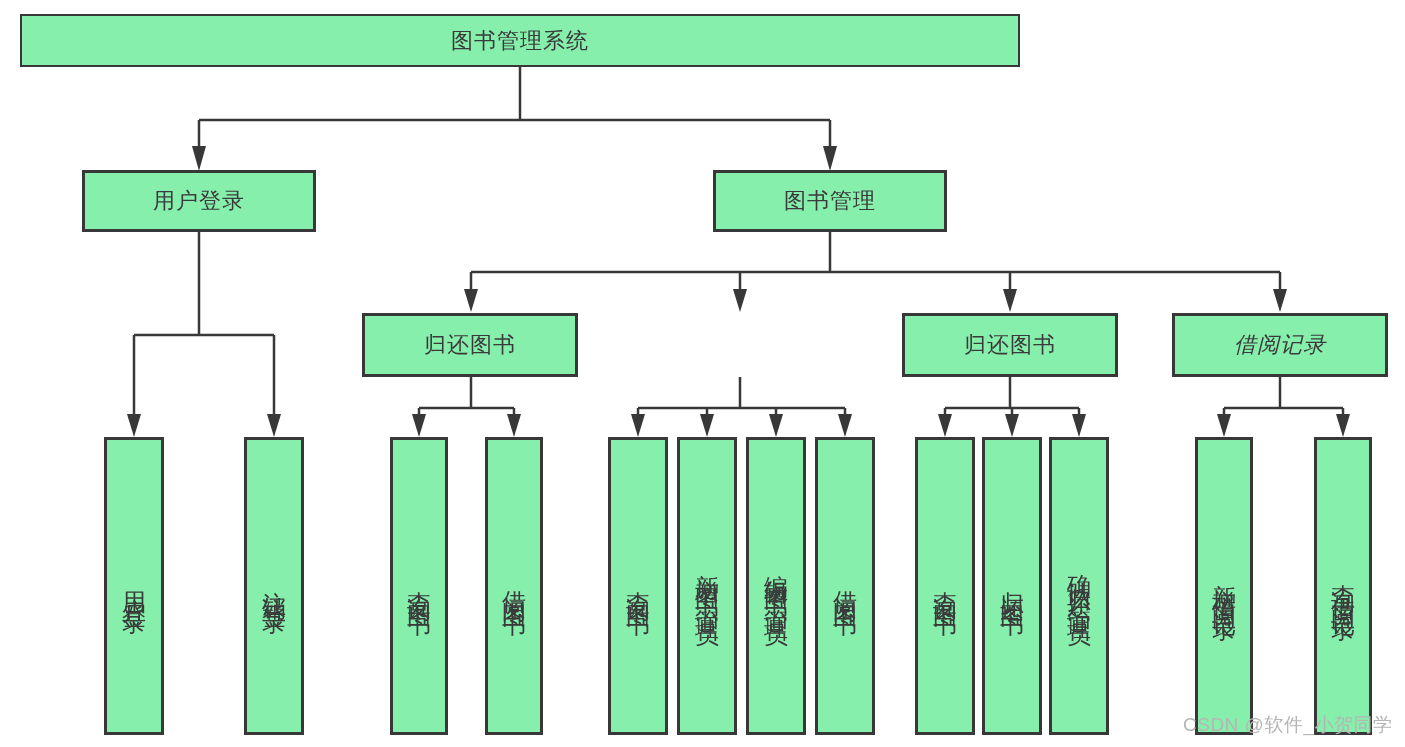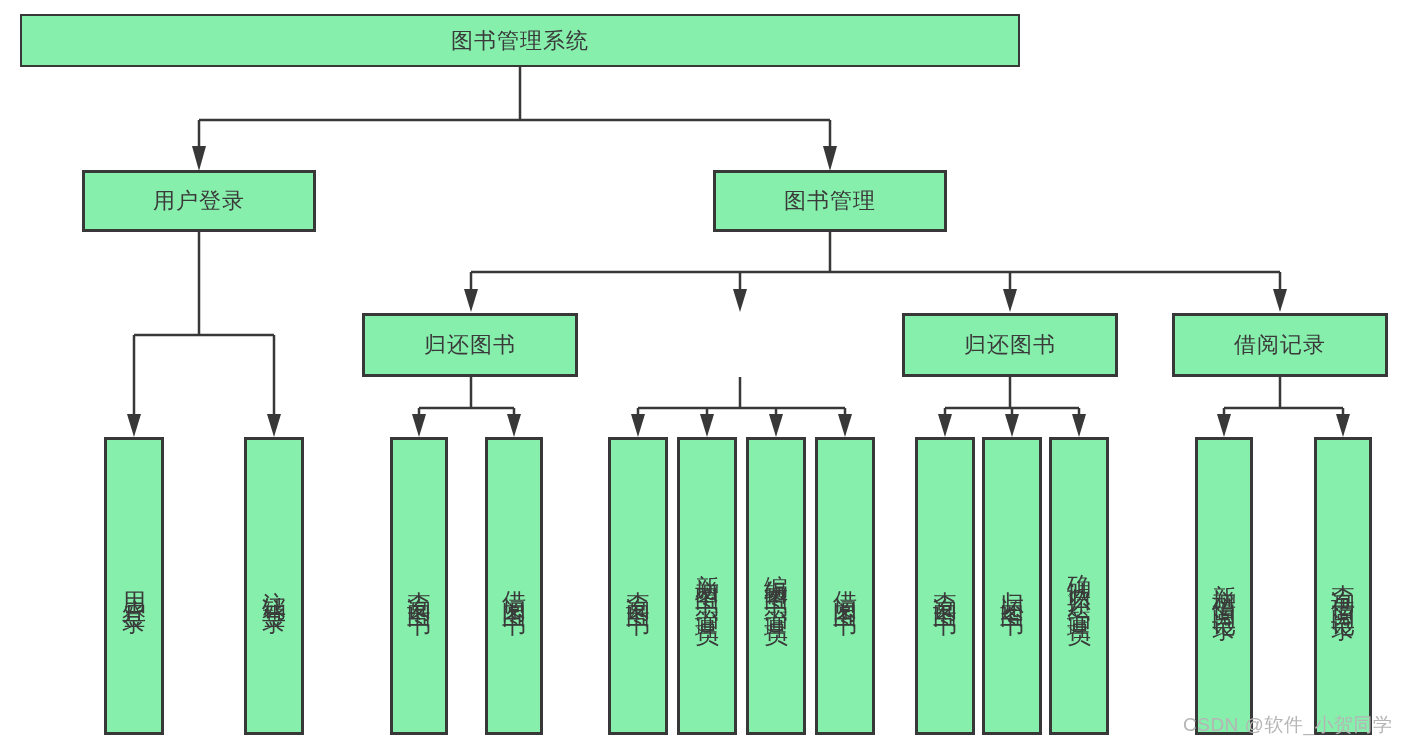--- a/index.html
+++ b/index.html
@@ -118,21 +118,21 @@
   <div class="node" style="left:713px; top:170px; width:234px; height:62px;">
     <span class="lbl">图书管理</span>
   </div>
 
   <div class="node" style="left:362px; top:313px; width:216px; height:64px;">
     <span class="lbl">归还图书</span>
   </div>
   <div class="node" style="left:902px; top:313px; width:216px; height:64px;">
     <span class="lbl">归还图书</span>
   </div>
-  <div class="node" style="left:1172px; top:313px; width:216px; height:64px;">
+  <div class="node" style="left:1172px; top:313px; width:216px; height:64px;font-style:italic;">
     <span class="lbl">借阅记录</span>
   </div>
 
   <div class="node leaf" style="left:104px; top:437px; width:60px; height:298px;">
     <span class="lbl-v">用户登录</span>
   </div>
   <div class="node leaf" style="left:244px; top:437px; width:60px; height:298px;">
     <span class="lbl-v">注销登录</span>
   </div>
 

